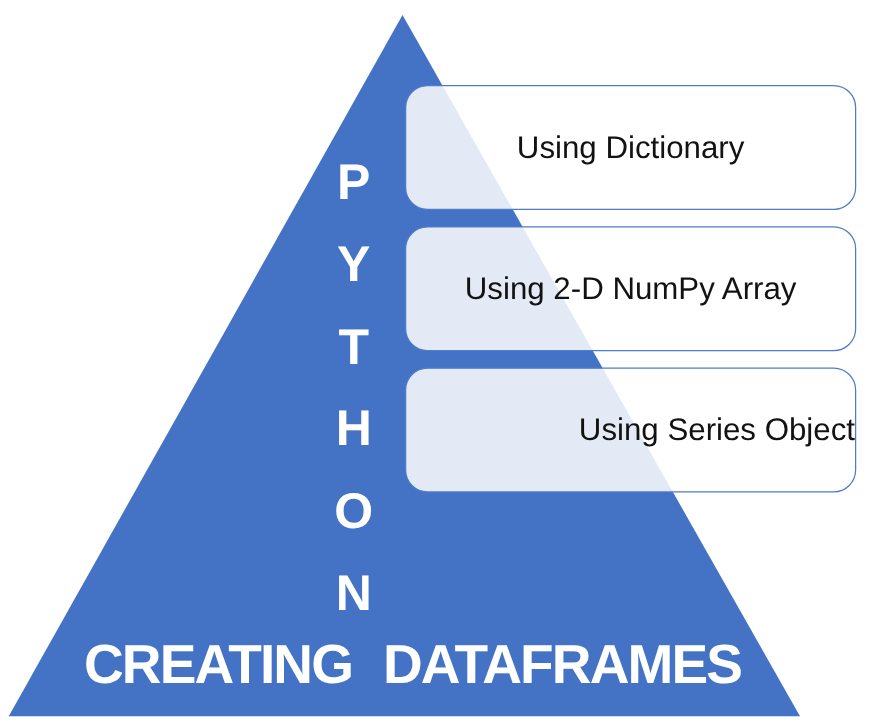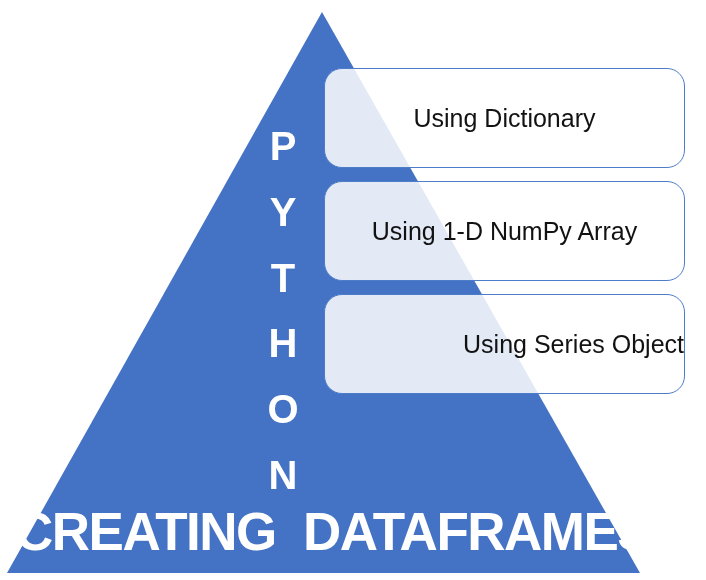--- a/index.html
+++ b/index.html
@@ -64,21 +64,21 @@
   .box-2 { top: 181px; }
   .box-3 { top: 294px; align-items: flex-end; }
   .box-4 { top: 407px; }
   .base-title {
     position: absolute;
     left: 15px;
     top: 506px;
     width: 630px;
     text-align: center;
     color: #ffffff;
-    font-size: 53px;
+    font-size: 44px;
     font-weight: 700;
     letter-spacing: -1.5px;
     word-spacing: 14px;
     line-height: 52px;
     white-space: nowrap;
     z-index: 2;
   }
 </style>
 </head>
 <body>
@@ -96,21 +96,21 @@
     <span>H</span>
     <span>O</span>
     <span>N</span>
   </div>
 
   <div class="method-box box-1">
     <span>Using Dictionary</span>
   </div>
 
   <div class="method-box box-2">
-    <span>Using 1-D NumPy Array</span>
+    <span>Using 2-D NumPy Array</span>
   </div>
 
   <div class="method-box box-3">
     <span>Using Series Object</span>
   </div>
 
 
   <div class="base-title">CREATING DATAFRAMES</div>
 
 </div>

